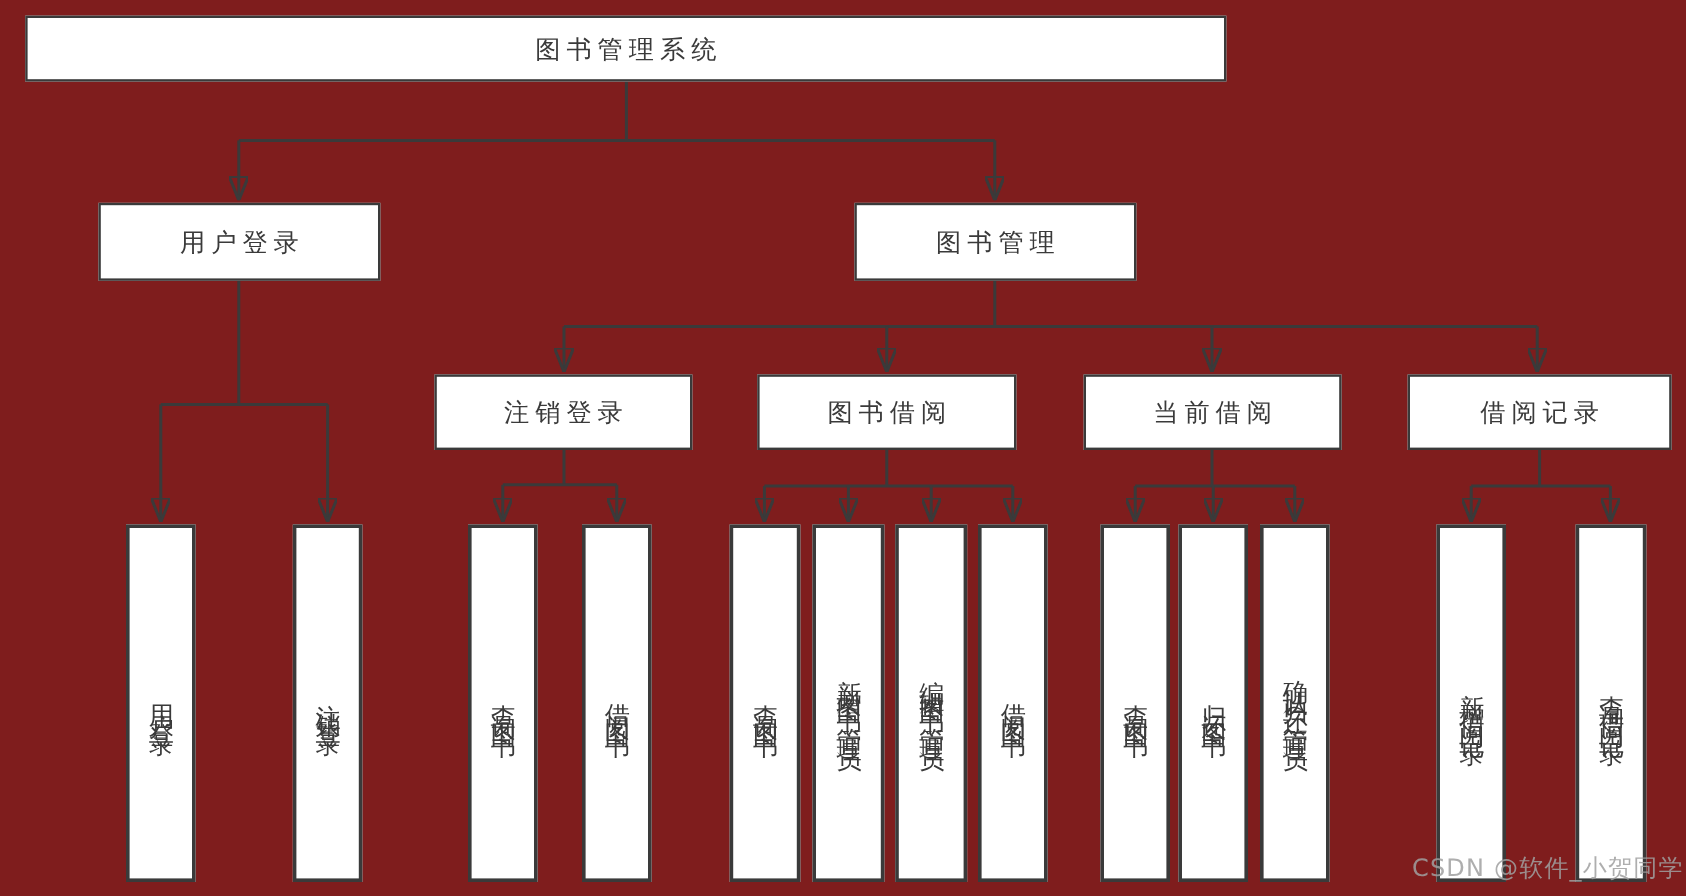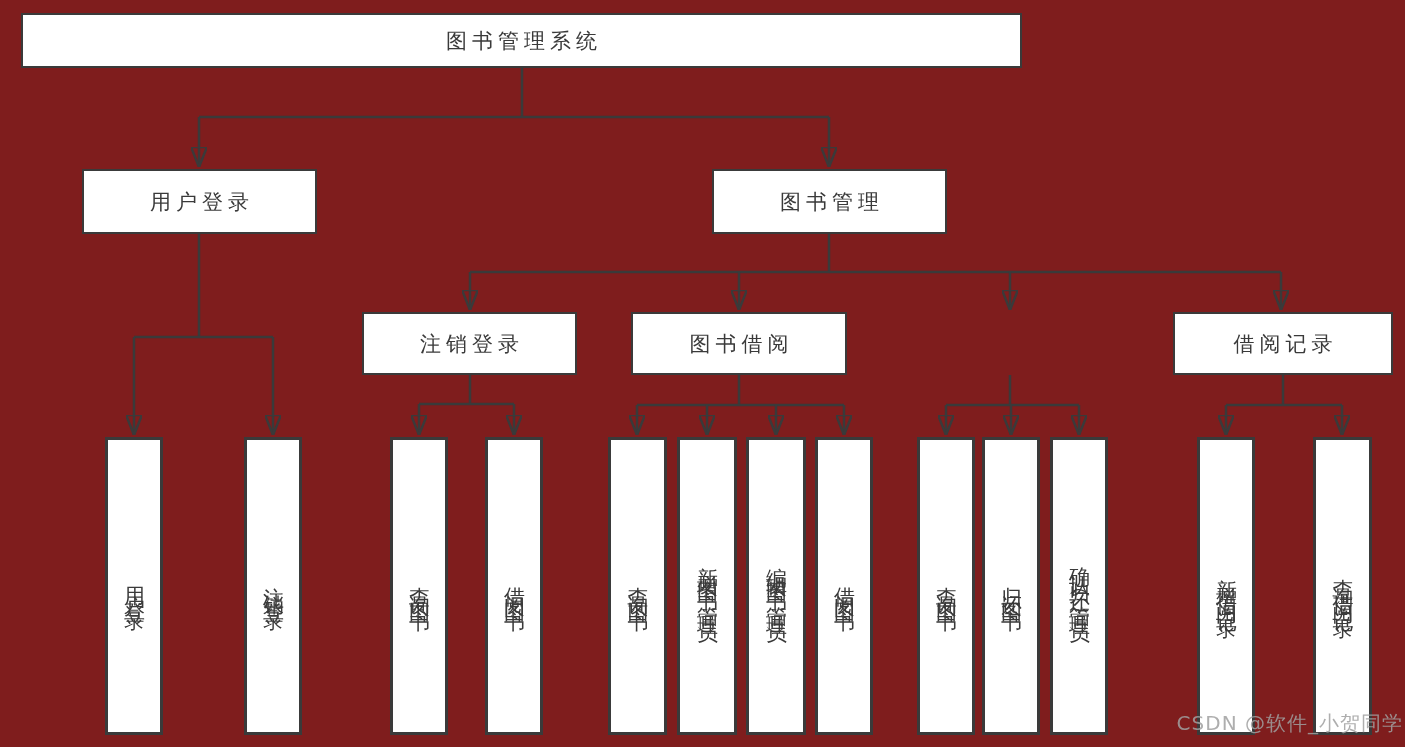--- a/index.html
+++ b/index.html
@@ -153,20 +153,21 @@
     </g>
   </svg>
 
   <div class="box n-root">图书管理系统</div>
 
   <div class="box n-login">用户登录</div>
   <div class="box n-mgmt">图书管理</div>
 
   <div class="box n-rec">注销登录</div>
   <div class="box n-borrow">图书借阅</div>
+  <div class="box n-current">当前借阅</div>
   <div class="box n-records">借阅记录</div>
 
   <div class="box vbox leaf l1">用户登录</div>
   <div class="box vbox leaf l2">注销登录</div>
 
   <div class="box vbox leaf l3">查询图书</div>
   <div class="box vbox leaf l4">借阅图书</div>
 
   <div class="box vbox leaf l5">查询图书</div>
   <div class="box vbox leaf l6">新增图书（管理员）</div>

